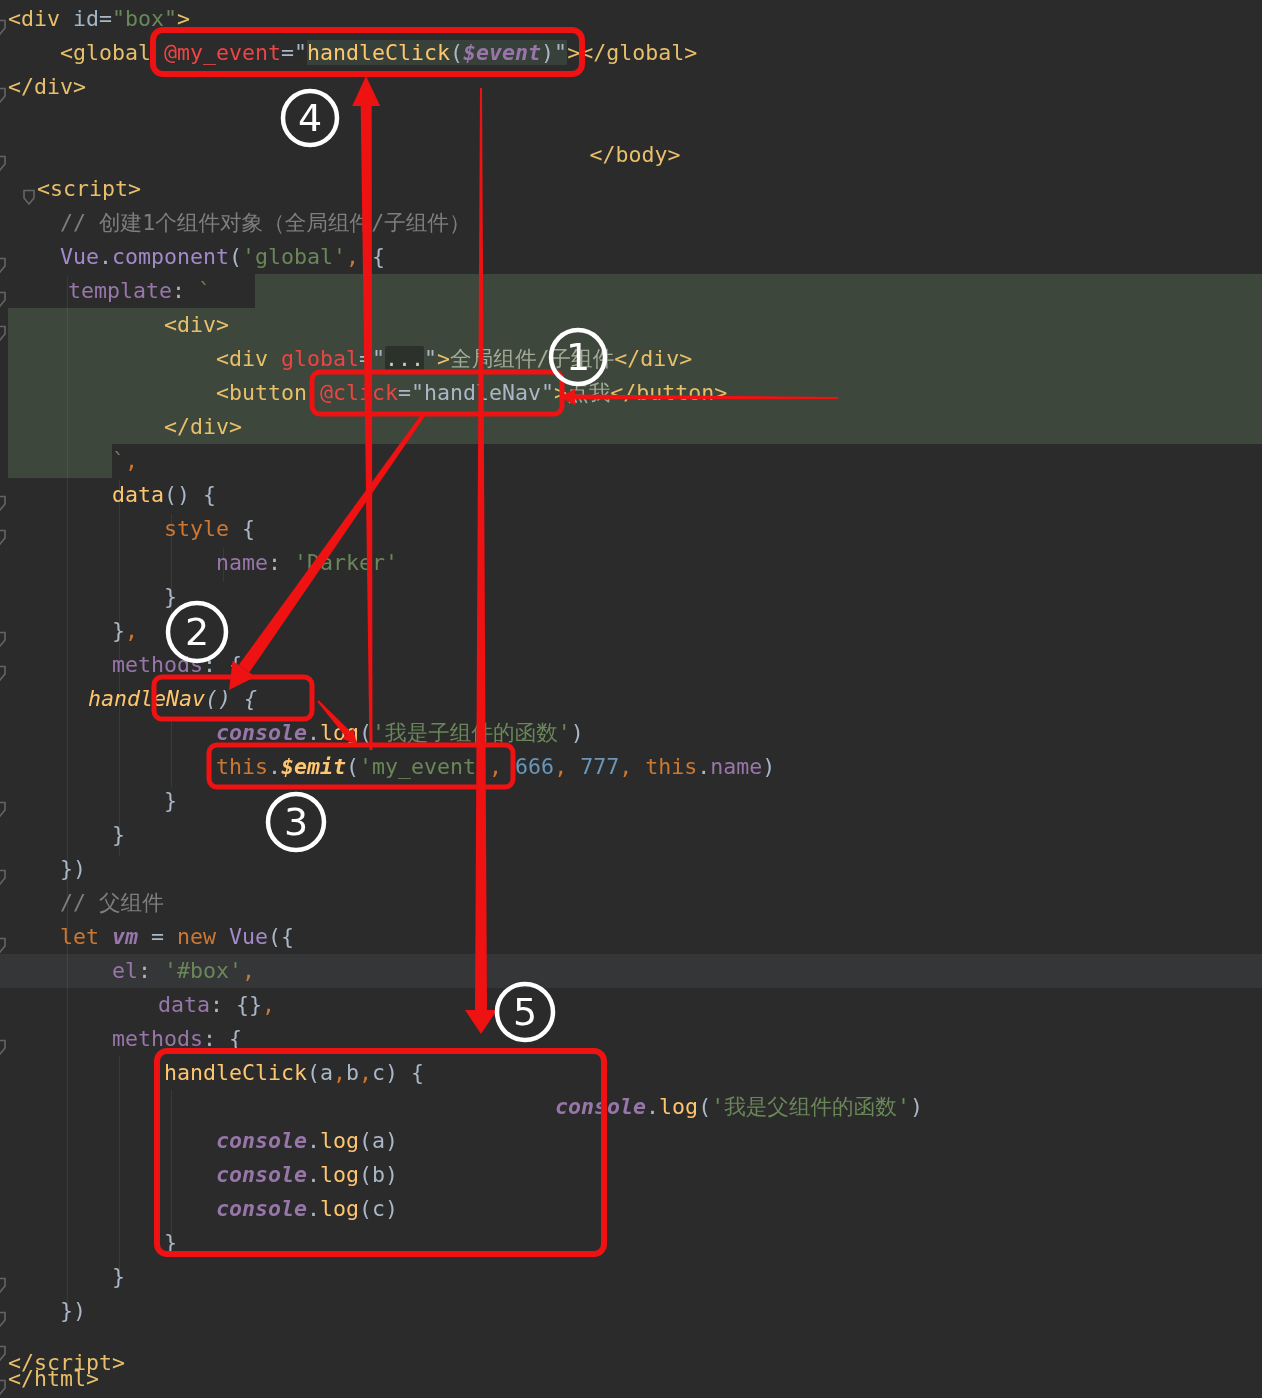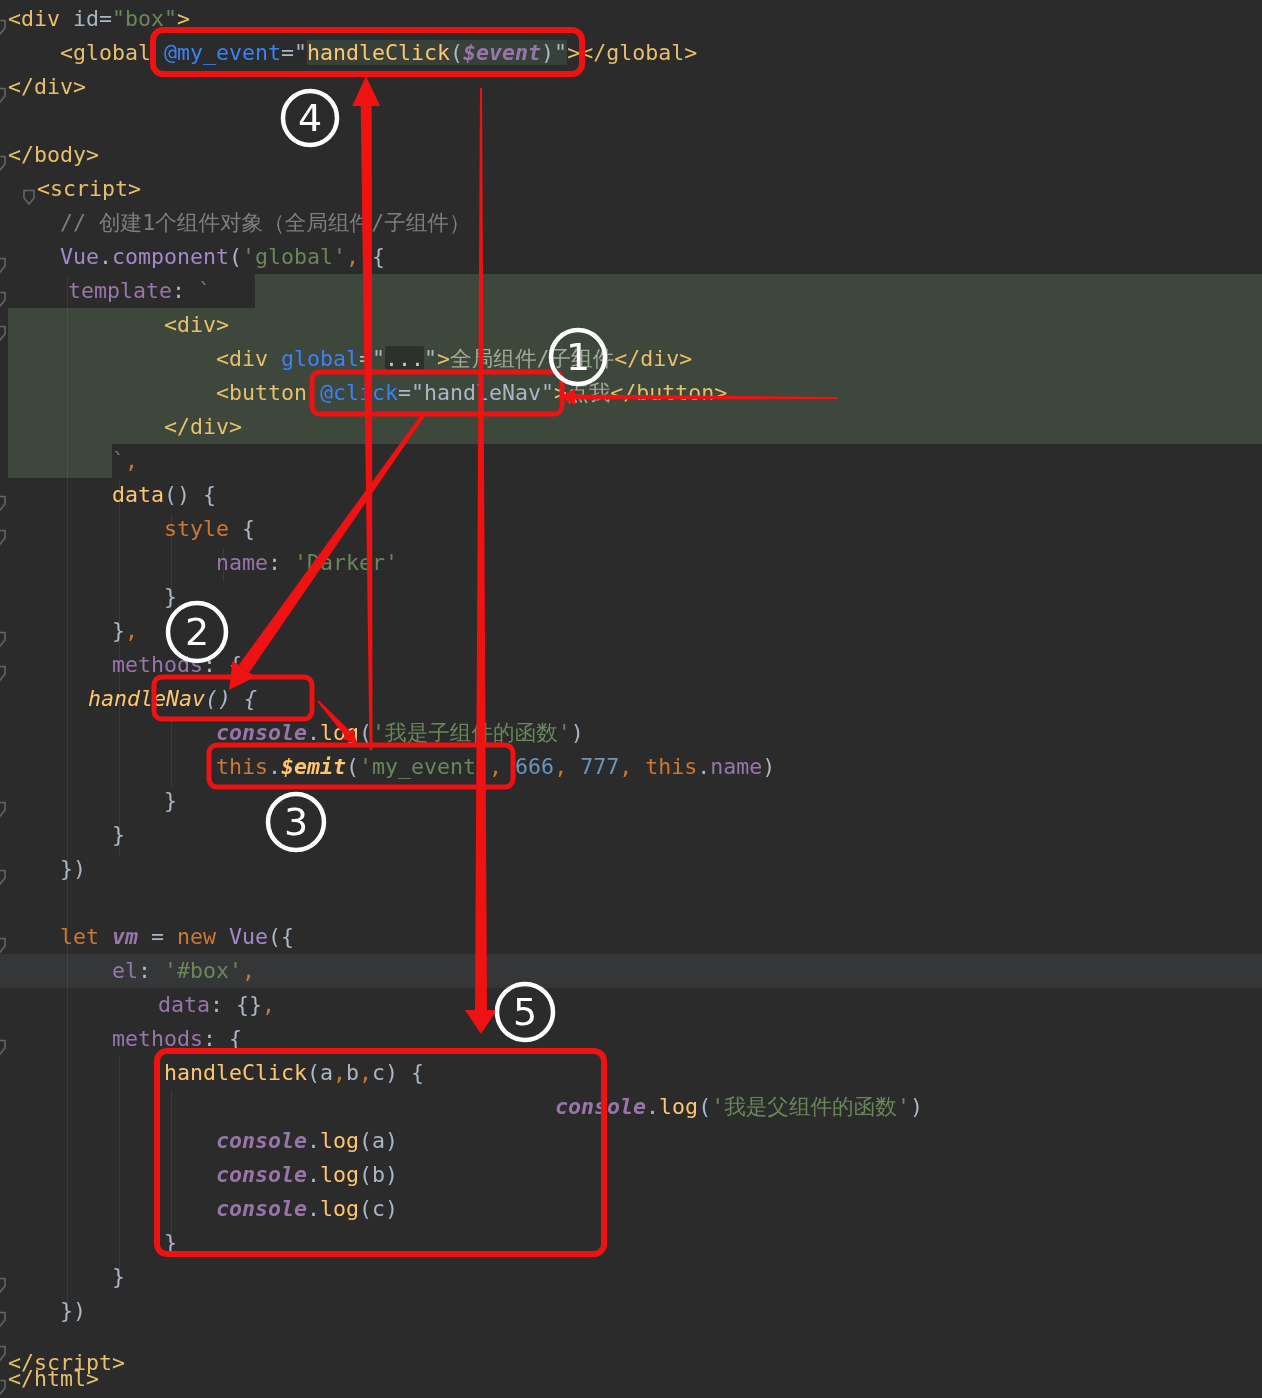--- a/index.html
+++ b/index.html
@@ -7,21 +7,21 @@
          font-family:"DejaVu Sans Mono","DejaVu Sans",monospace;font-size:21.6px;}
   .layer{position:absolute;top:0;left:0;width:100%;height:100%;}
   #code-layer{z-index:2;}
   #guide-layer{z-index:3;pointer-events:none;}
   #anno-layer{z-index:10;pointer-events:none;}
   .line{position:absolute;left:0;width:100%;height:34px;line-height:34px;}
   .lbg{position:absolute;top:0;bottom:0;z-index:0;}
   .ltxt{position:relative;z-index:2;white-space:pre;}
   .tk{white-space:pre;}
   .tag{color:#e8bf6a}
-  .attr{color:#3b82f6}
+  .attr{color:#ef4444}
   .attrb{color:#9fb6c6}
   .str{color:#6a8759}
   .kw{color:#cc7832}
   .num{color:#6897bb}
   .fn{color:#ffc66d}
   .prop{color:#9876aa}
   .vue{color:#a289c9}
   .def{color:#a9b7c6}
   .cmt{color:#7e7e7e}
   .txt{color:#a2ab97}
@@ -47,21 +47,21 @@
       </div>
       <div class="line" style="top: 70px;">
         <div class="ltxt" style="padding-left: 8px;"><span class="tk tag">&lt;/div&gt;</span></div>
         <div class="gutter-icon" style="top: 9px;"><svg width="14" height="16" viewBox="0 0 14 16">
             <path d="M2 1.5 H12 V9 L7 15 L2 9 Z" fill="none" stroke="#6f6f6f" stroke-width="1.6"></path>
           </svg></div>
       </div>
       <div class="line" style="top: 104px;">
         <div class="ltxt" style="padding-left: 8px;"></div>
       </div>
-      <div class="line" style="top: 138px;">
+      <div class="line" style="top: 138px; text-align: center;">
         <div class="ltxt" style="padding-left: 8px;"><span class="tk tag">&lt;/body&gt;</span></div>
         <div class="gutter-icon" style="top: 9px;"><svg width="14" height="16" viewBox="0 0 14 16">
             <path d="M2 1.5 H12 V9 L7 15 L2 9 Z" fill="none" stroke="#6f6f6f" stroke-width="1.6"></path>
           </svg></div>
       </div>
       <div class="line" style="top: 172px; margin-left: 29px;">
         <div class="ltxt" style="padding-left: 8px;"><span class="tk tag">&lt;script&gt;</span></div>
         <div class="gutter-icon" style="top: 9px;"><svg width="14" height="16" viewBox="0 0 14 16">
             <path d="M2 1.5 H12 V9 L7 15 L2 9 Z" fill="none" stroke="#6f6f6f" stroke-width="1.6"></path>
           </svg></div>
@@ -151,20 +151,23 @@
           </svg></div>
       </div>
       <div class="line" style="top: 818px;">
         <div class="ltxt" style="padding-left: 112px;"><span class="tk def">}</span></div>
       </div>
       <div class="line" style="top: 852px;">
         <div class="ltxt" style="padding-left: 60px;"><span class="tk def">})</span></div>
         <div class="gutter-icon" style="top: 9px;"><svg width="14" height="16" viewBox="0 0 14 16">
             <path d="M2 1.5 H12 V9 L7 15 L2 9 Z" fill="none" stroke="#6f6f6f" stroke-width="1.6"></path>
           </svg></div>
+      </div>
+      <div class="line" style="top: 886px;">
+        <div class="ltxt" style="padding-left: 60px;"><span class="tk cmt">// 父组件</span></div>
       </div>
       <div class="line" style="top: 920px;">
         <div class="ltxt" style="padding-left: 60px;"><span class="tk kw">let </span><span class="tk prop bi">vm</span><span class="tk def"> = </span><span class="tk kw">new</span><span class="tk def"> </span><span class="tk vue">Vue</span><span class="tk def">({</span></div>
         <div class="gutter-icon" style="top: 9px;"><svg width="14" height="16" viewBox="0 0 14 16">
             <path d="M2 1.5 H12 V9 L7 15 L2 9 Z" fill="none" stroke="#6f6f6f" stroke-width="1.6"></path>
           </svg></div>
       </div>
       <div class="line" style="top: 954px;">
         <div class="lbg" style="left: 0px; right: 0px; background: rgb(52, 54, 56);"></div>
         <div class="ltxt" style="padding-left: 112px;"><span class="tk prop">el</span><span class="tk def">: </span><span class="tk str">'#box'</span><span class="tk kw">,</span></div>

